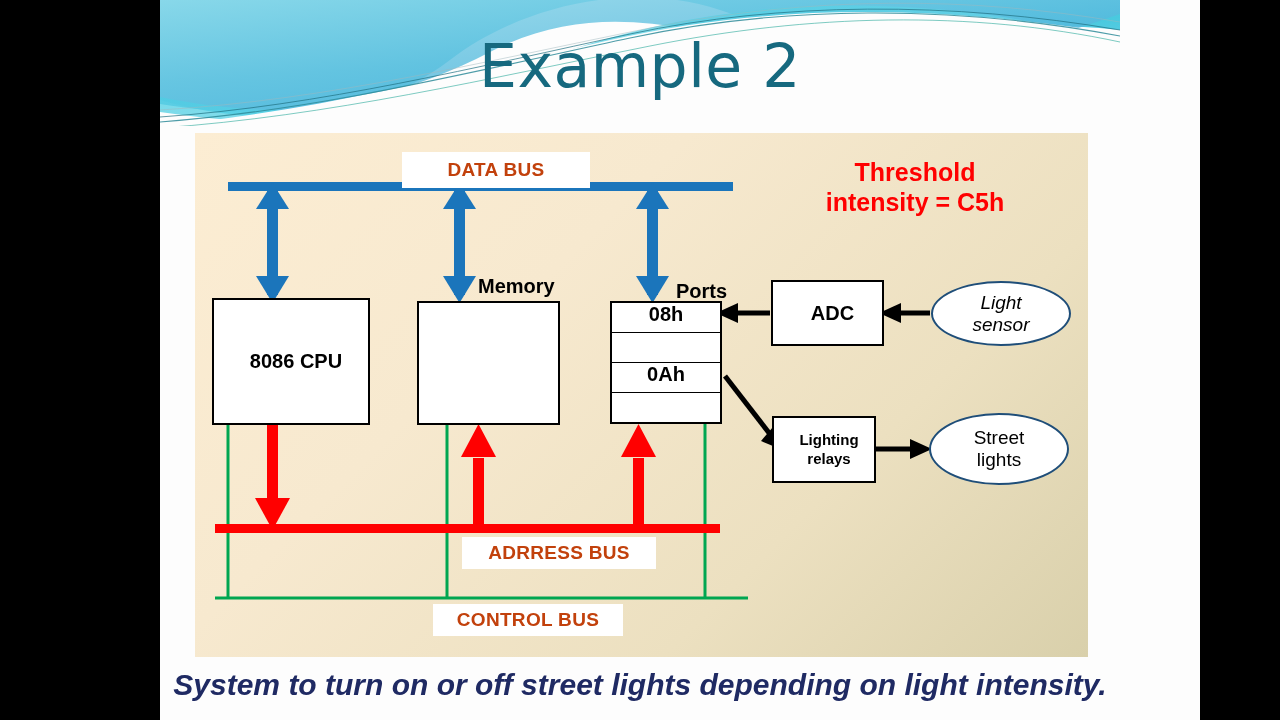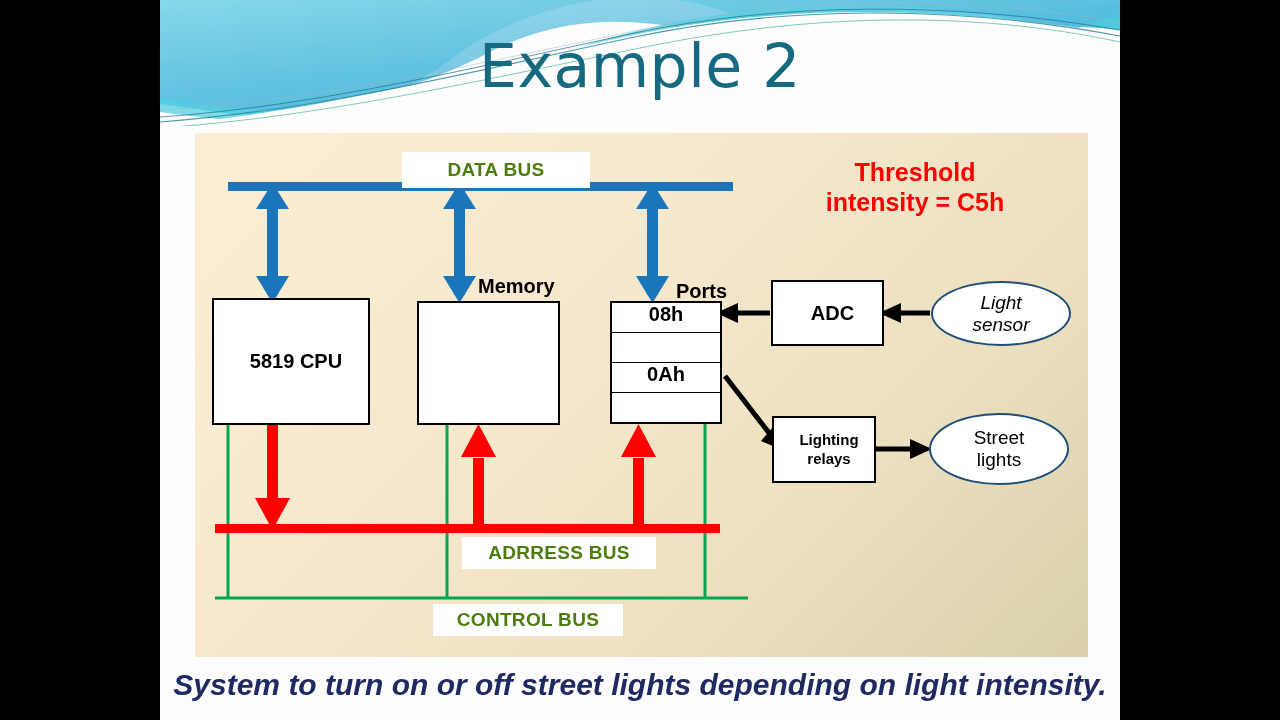--- a/index.html
+++ b/index.html
@@ -7,21 +7,21 @@
     width:1280px;height:720px;overflow:hidden;background:#000;
     font-family:"Liberation Sans", sans-serif;
   }
   #stage{position:relative;width:1280px;height:720px;}
 
   
   .bar-left{position:absolute;left:0;top:0;width:160px;height:720px;background:#000;}
   .bar-right{position:absolute;left:1120px;top:0;width:160px;height:720px;background:#000;}
 
   
-  .slide{position:absolute;left:160px;top:0;width:960px;height:720px;background:#fdfdfd;overflow:hidden;}
+  .slide{position:absolute;left:160px;top:0;width:1040px;height:720px;background:#fdfdfd;overflow:hidden;}
 
   
   .banner{position:absolute;left:0;top:0;width:960px;height:126px;overflow:hidden;}
 
   
   .title{
     position:absolute;left:0;top:36px;width:960px;text-align:center;
     font-size:60px;color:#16697f;letter-spacing:0.5px;
     font-family:"DejaVu Sans", sans-serif;font-weight:400;
     line-height:1;
@@ -35,21 +35,21 @@
 
   
   .box{
     position:absolute;background:#ffffff;border:2.5px solid #000;
     box-sizing:border-box;display:flex;align-items:center;justify-content:center;
     text-align:center;font-weight:bold;color:#000;padding-left:10px;
   }
   .labelbox{
     position:absolute;background:#ffffff;border:none;box-sizing:border-box;
     display:flex;align-items:center;justify-content:center;
-    font-weight:bold;color:#4d7c0f;font-size:19px;letter-spacing:0.3px;
+    font-weight:bold;color:#c2410c;font-size:19px;letter-spacing:0.3px;
   }
   .plainlabel{
     position:absolute;font-weight:bold;color:#000;font-size:20px;
     white-space:nowrap;
   }
   .ellipse{
     position:absolute;background:#ffffff;border:2.5px solid #1f4e79;
     border-radius:50%;box-sizing:border-box;
     display:flex;flex-direction:column;align-items:center;justify-content:center;
     font-size:19px;color:#000;line-height:1.15;
@@ -171,21 +171,21 @@
 
         <g>
           <line x1="680" y1="316" x2="720" y2="316" stroke="#000" stroke-width="5"></line>
           <polygon points="737,316 715,306 715,326" fill="#000"></polygon>
         </g>
       </svg>
 
       <div class="labelbox" style="left:207px;top:19px;width:188px;height:36px;">DATA BUS</div>
 
       <div class="box" style="left:17px;top:165px;width:158px;height:127px;font-size:20px;">
-        <span>5819 CPU</span>
+        <span>8086 CPU</span>
       </div>
 
       <div class="box" style="left:222px;top:168px;width:143px;height:124px;"></div>
       <div class="plainlabel" style="left:283px;top:142px;">Memory</div>
 
       <div class="box" style="left:415px;top:168px;width:112px;height:123px;padding:0;display:block;">
         <div class="portrow" style="top:0px;height:30px;">
           <span>08h</span>
         </div>
         <div class="portrow" style="top:30px;height:30px;">

